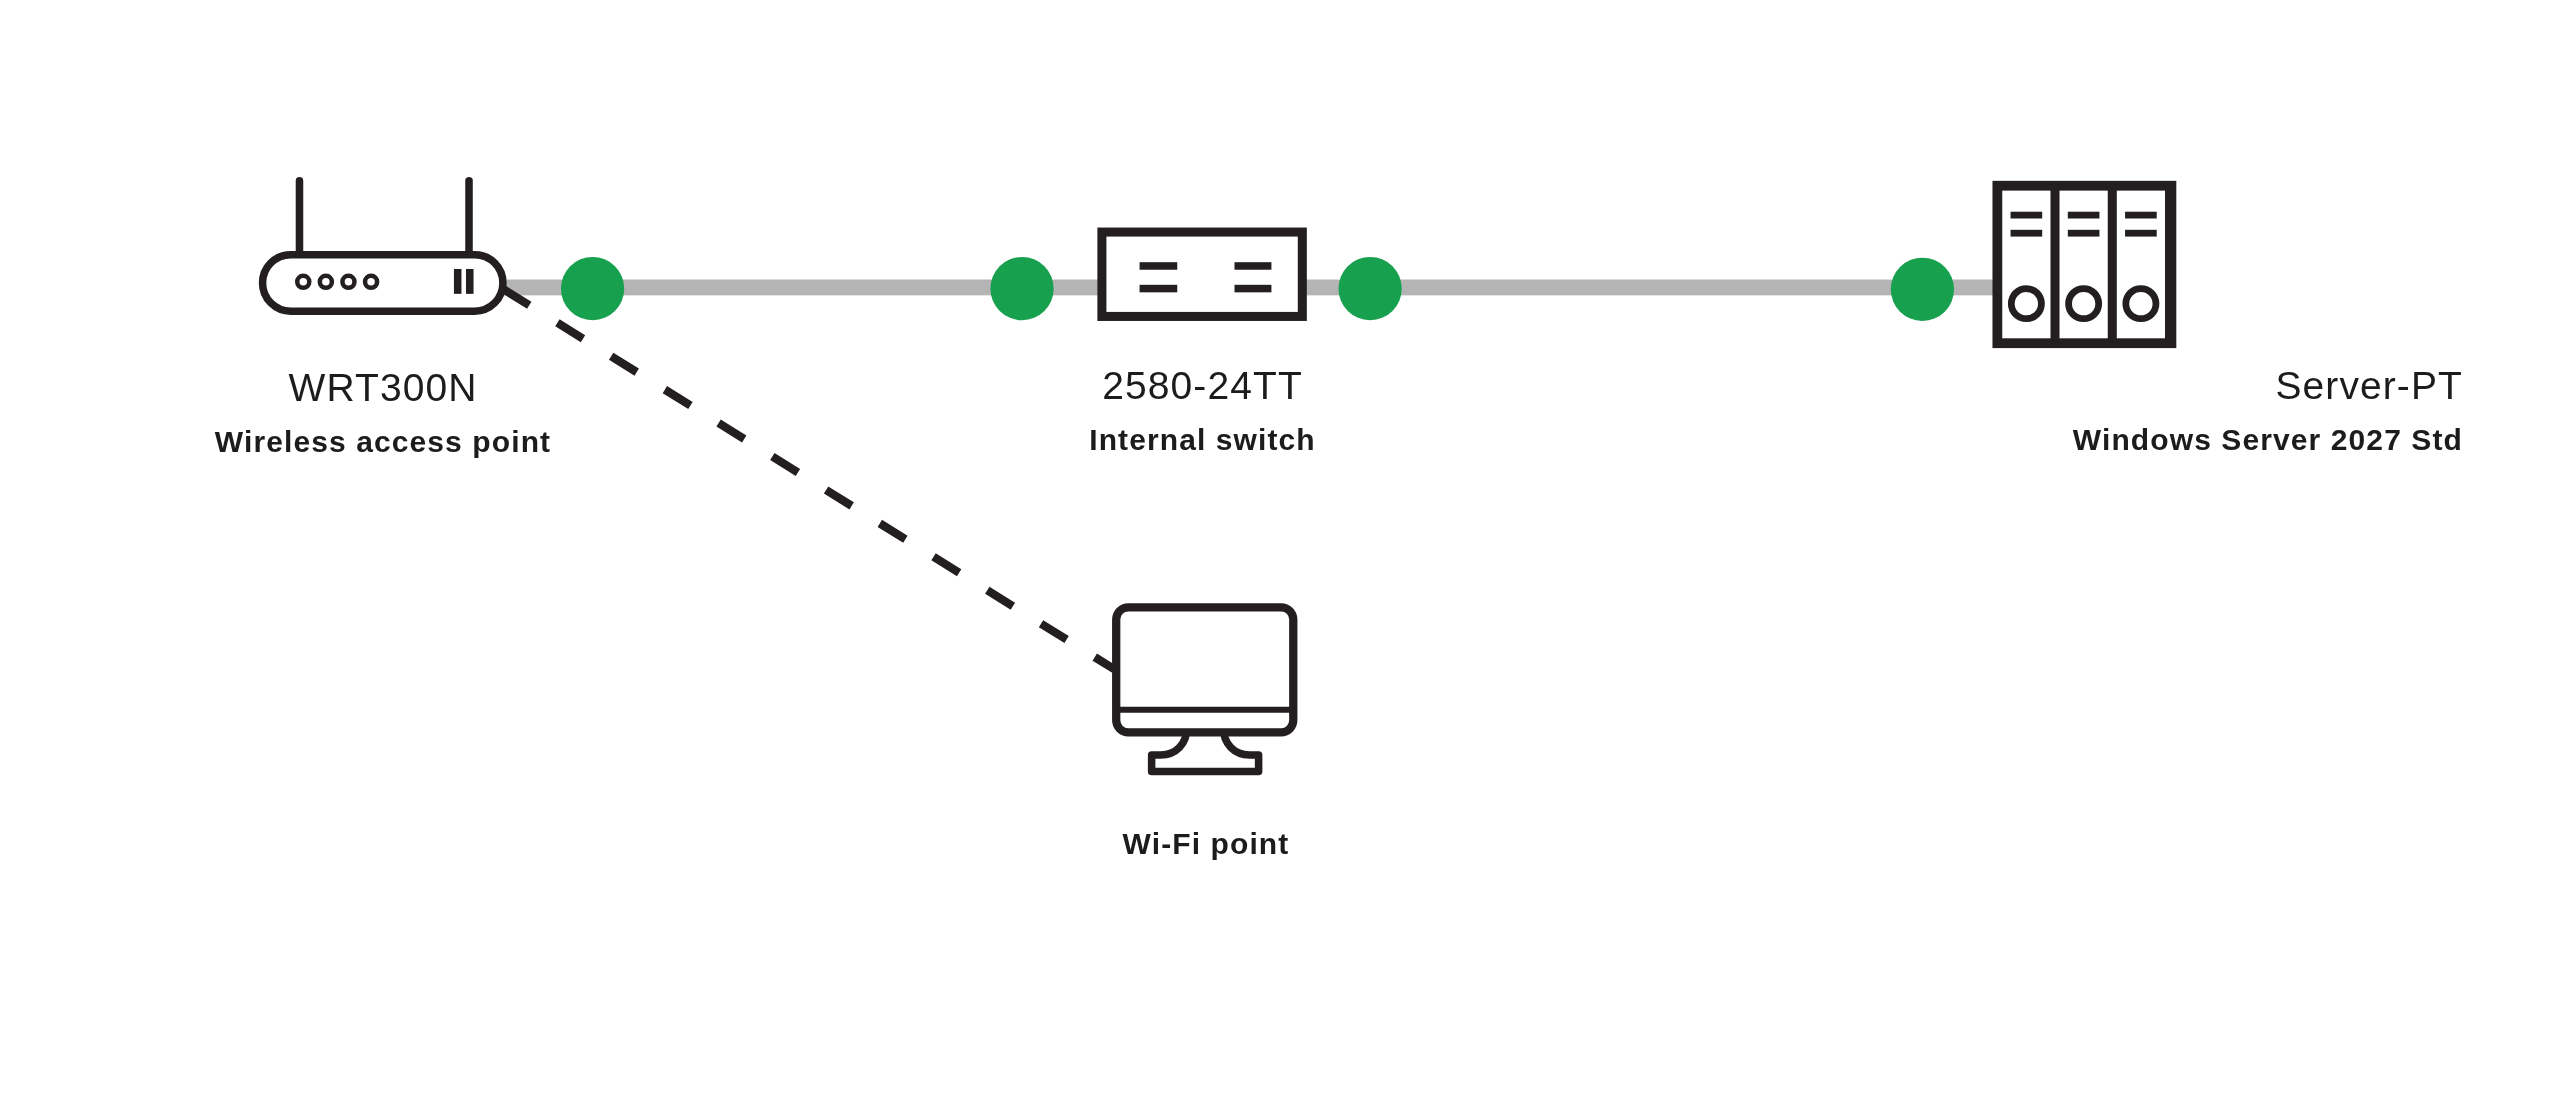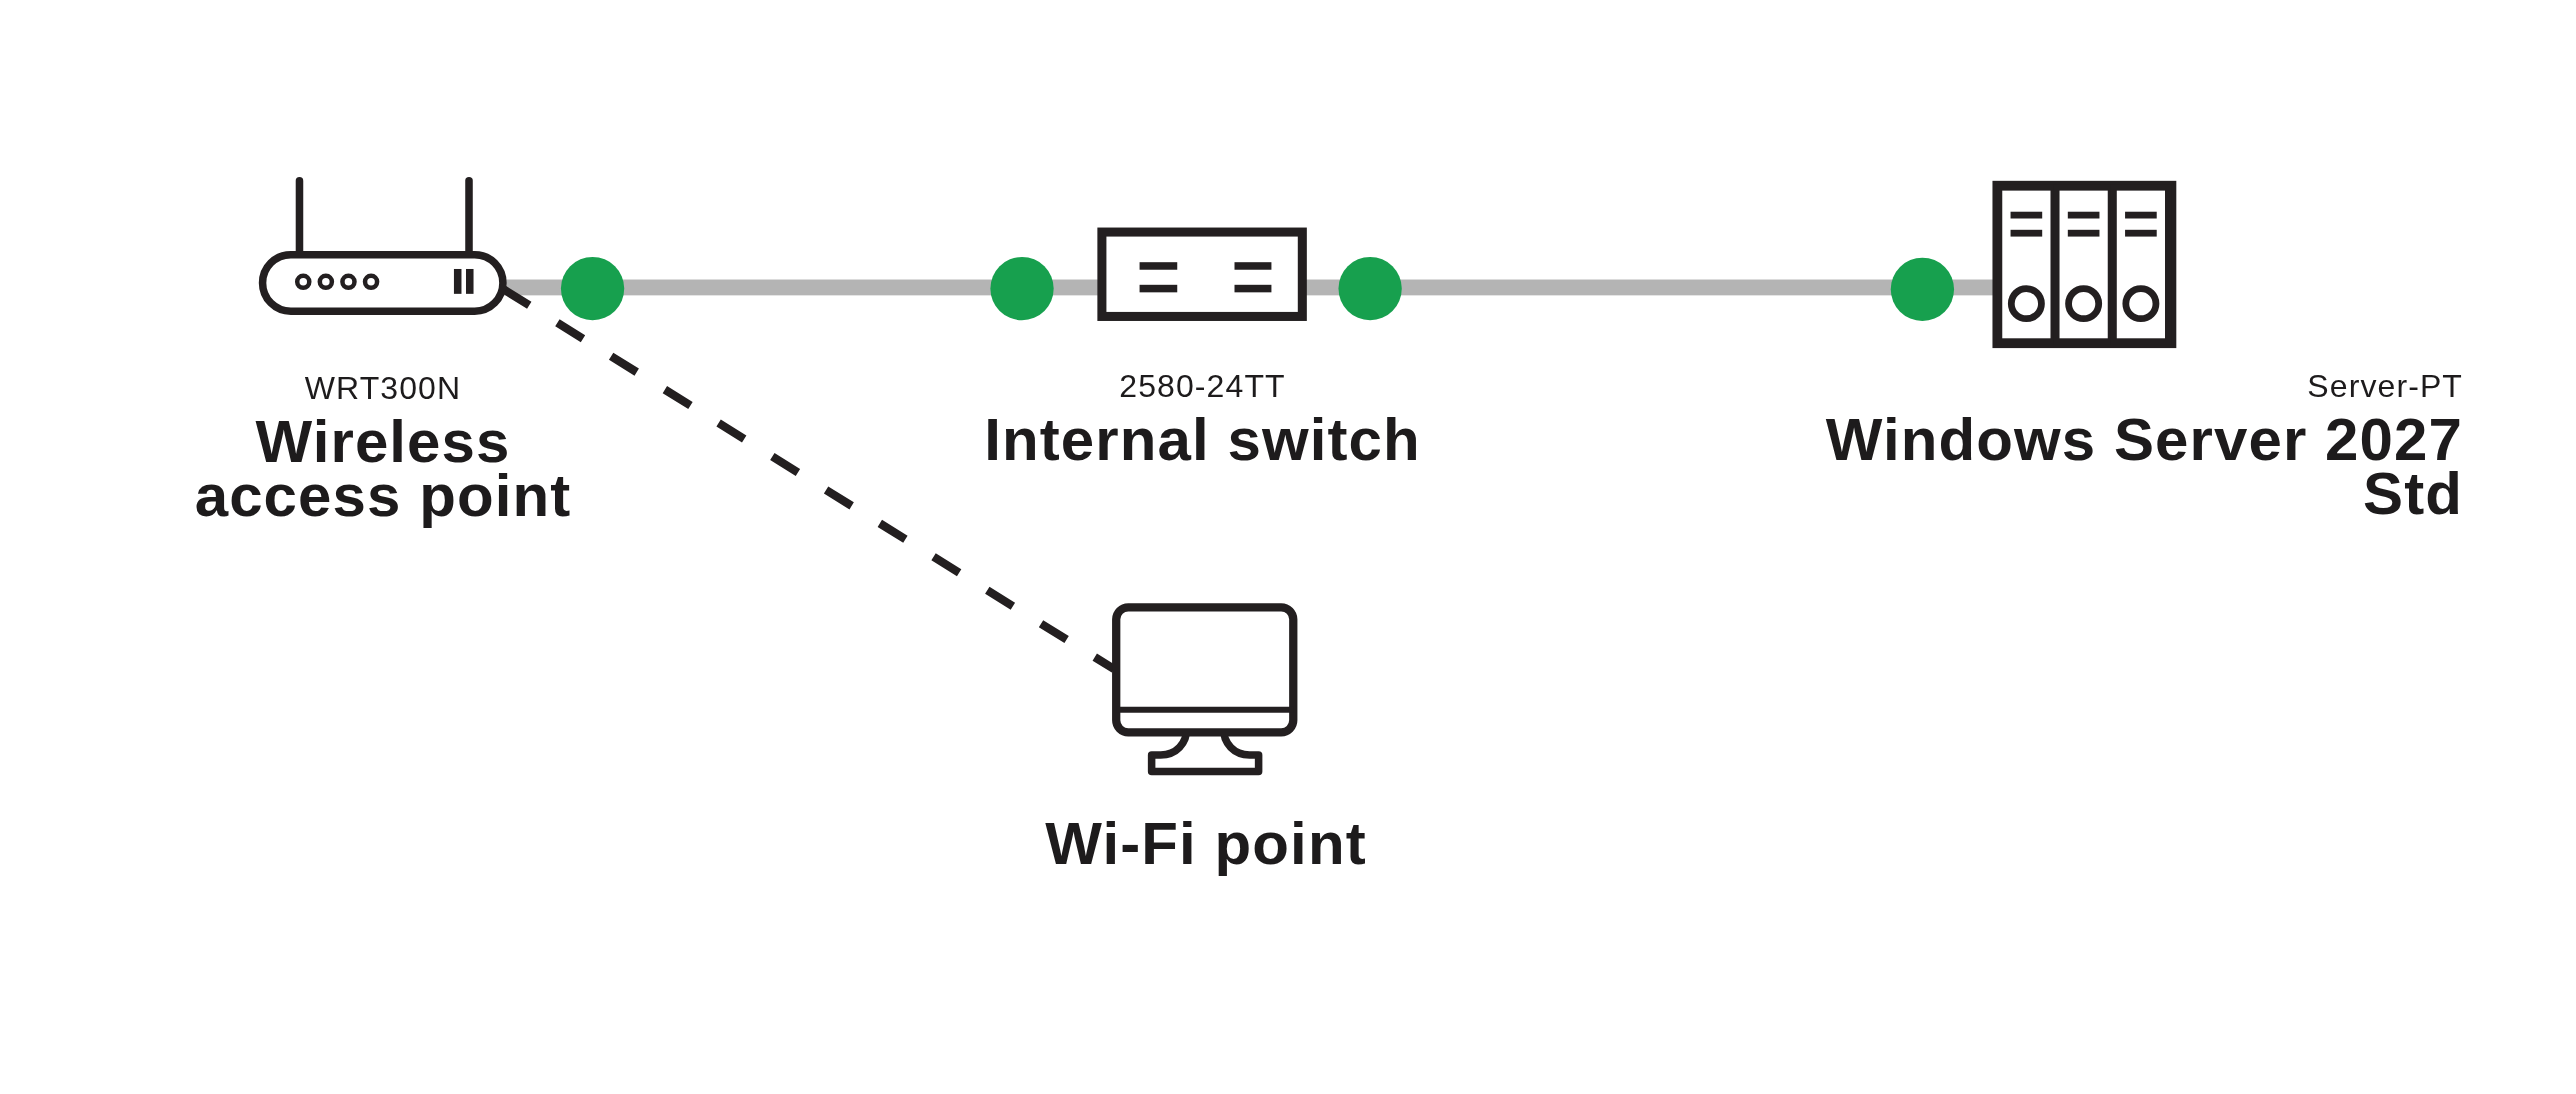--- a/index.html
+++ b/index.html
@@ -32,26 +32,26 @@
   .wifi       { stroke: var(--stroke-dark, #231f20); fill: none; }
 
   
   .device-label {
     position: absolute;
     text-align: center;
     color: var(--text, #1d1b1c);
     letter-spacing: 1.1px;
   }
   .device-label .model {
-    font-size: 32px;
+    font-size: 39px;
     font-weight: 400;
     line-height: 54px;
   }
   .device-label .role {
-    font-size: 60px;
+    font-size: 30px;
     font-weight: 700;
     line-height: 54px;
   }
   .label-ap     { left: 157px;  top: 361px;  width: 452px;  }
   .label-switch { left: 901px; top: 359px;  width: 603px;  }
   .label-server { left: 1709px; top: 359px;  width: 754px; text-align: right; }
   .label-laptop { left: 942px; top: 817px; width: 528px;  }
 </style>
 </head>
 <body>

